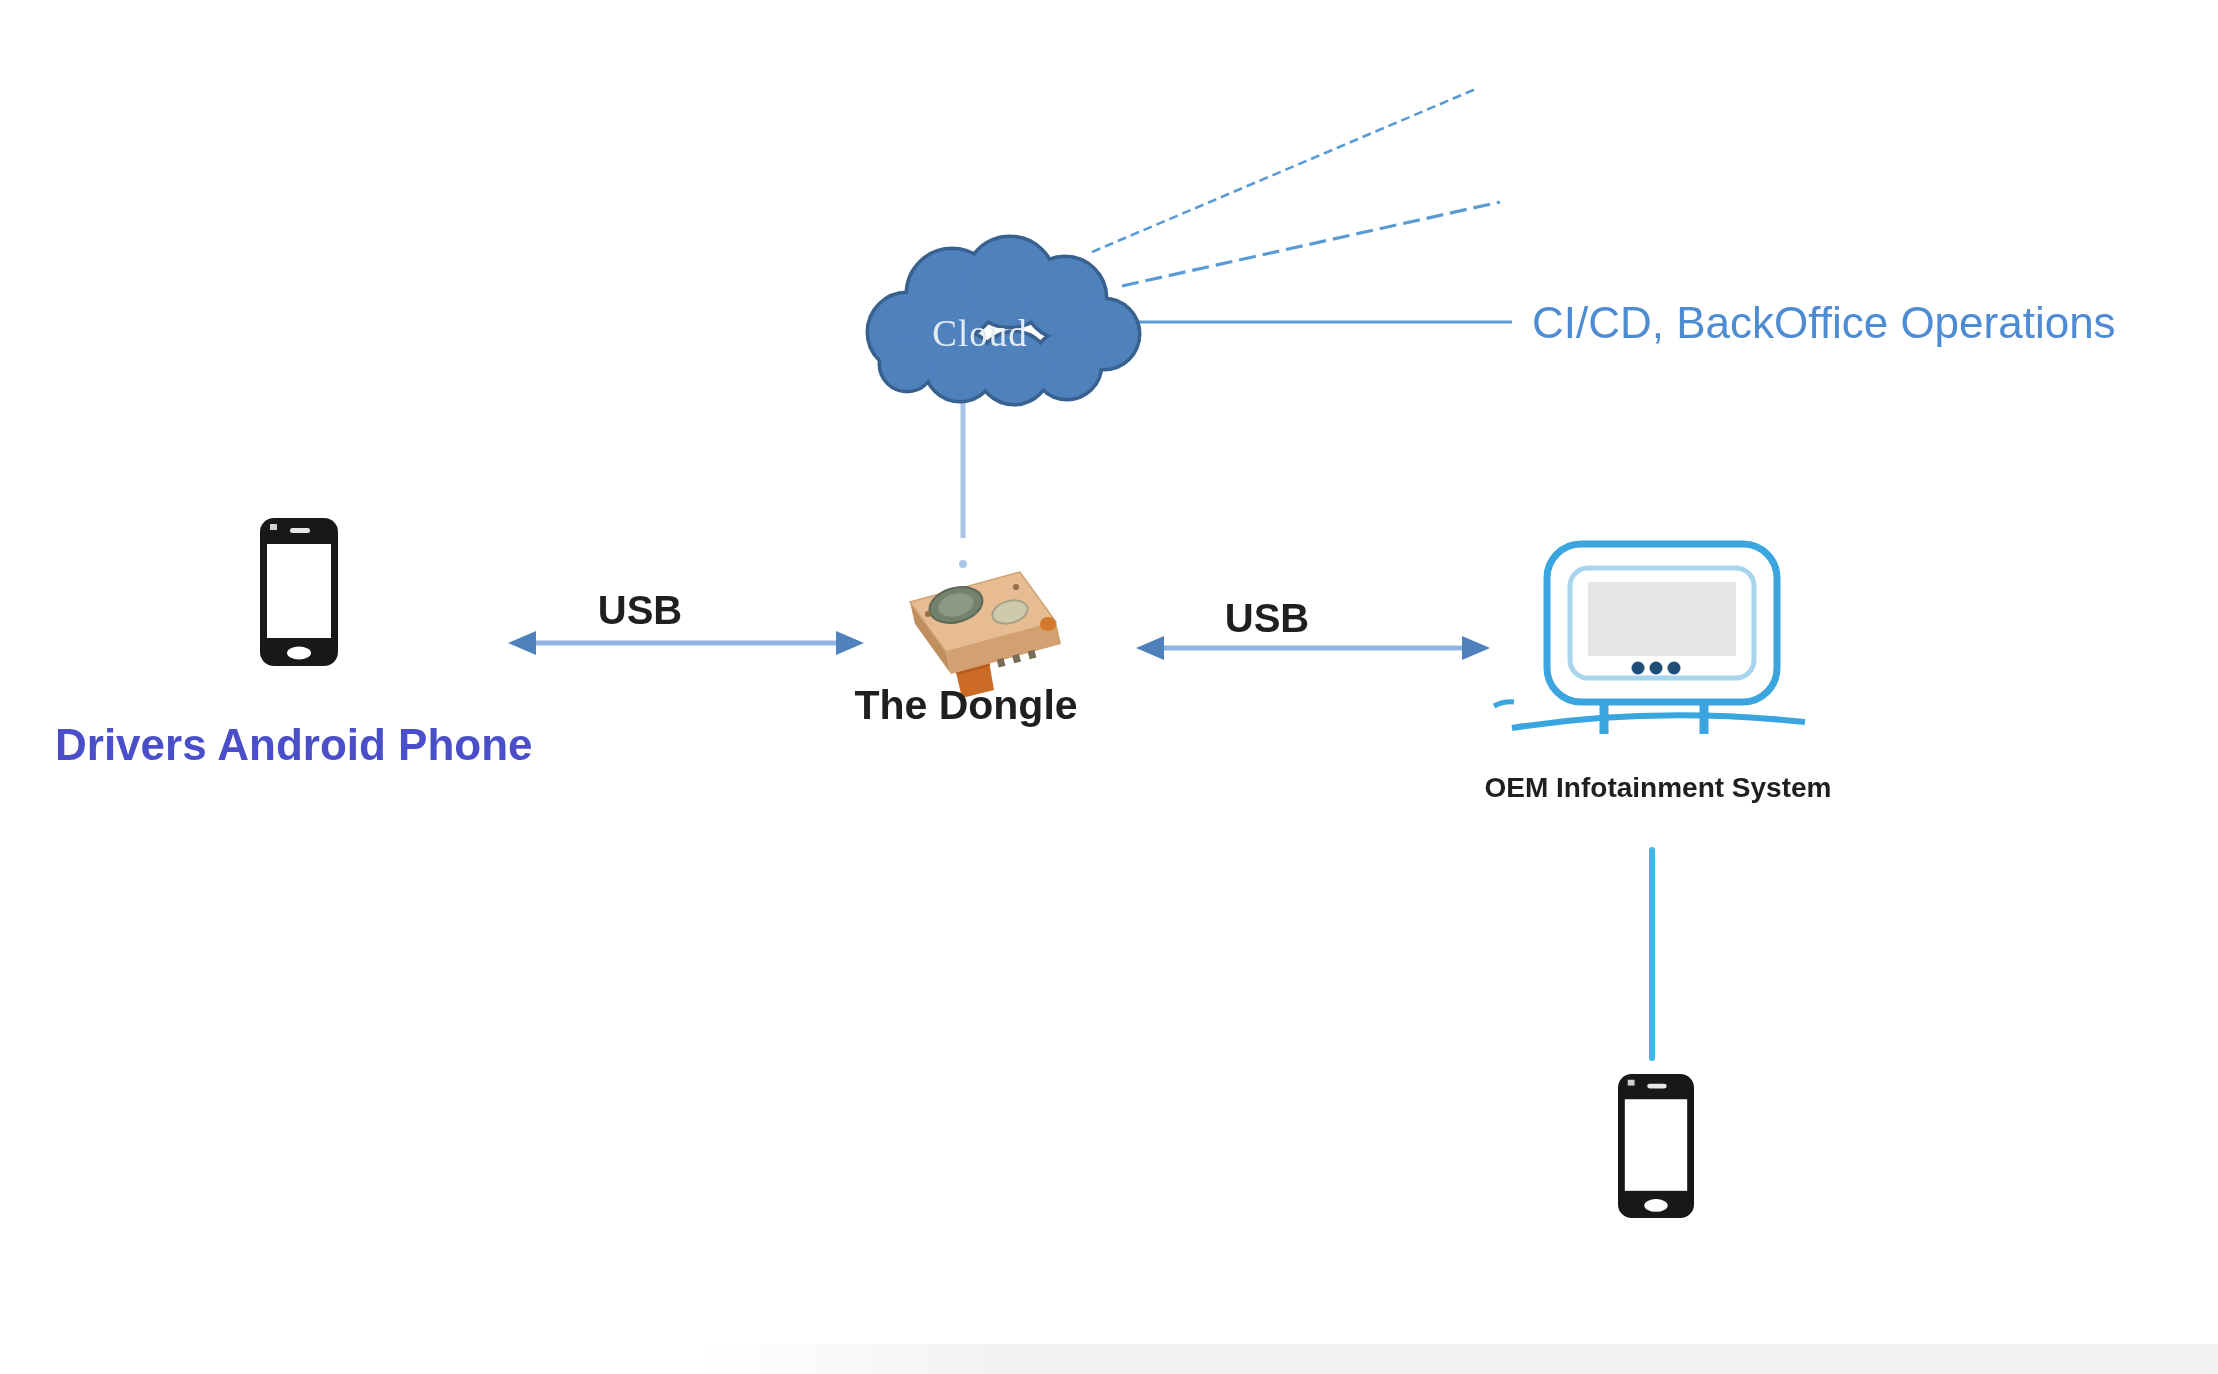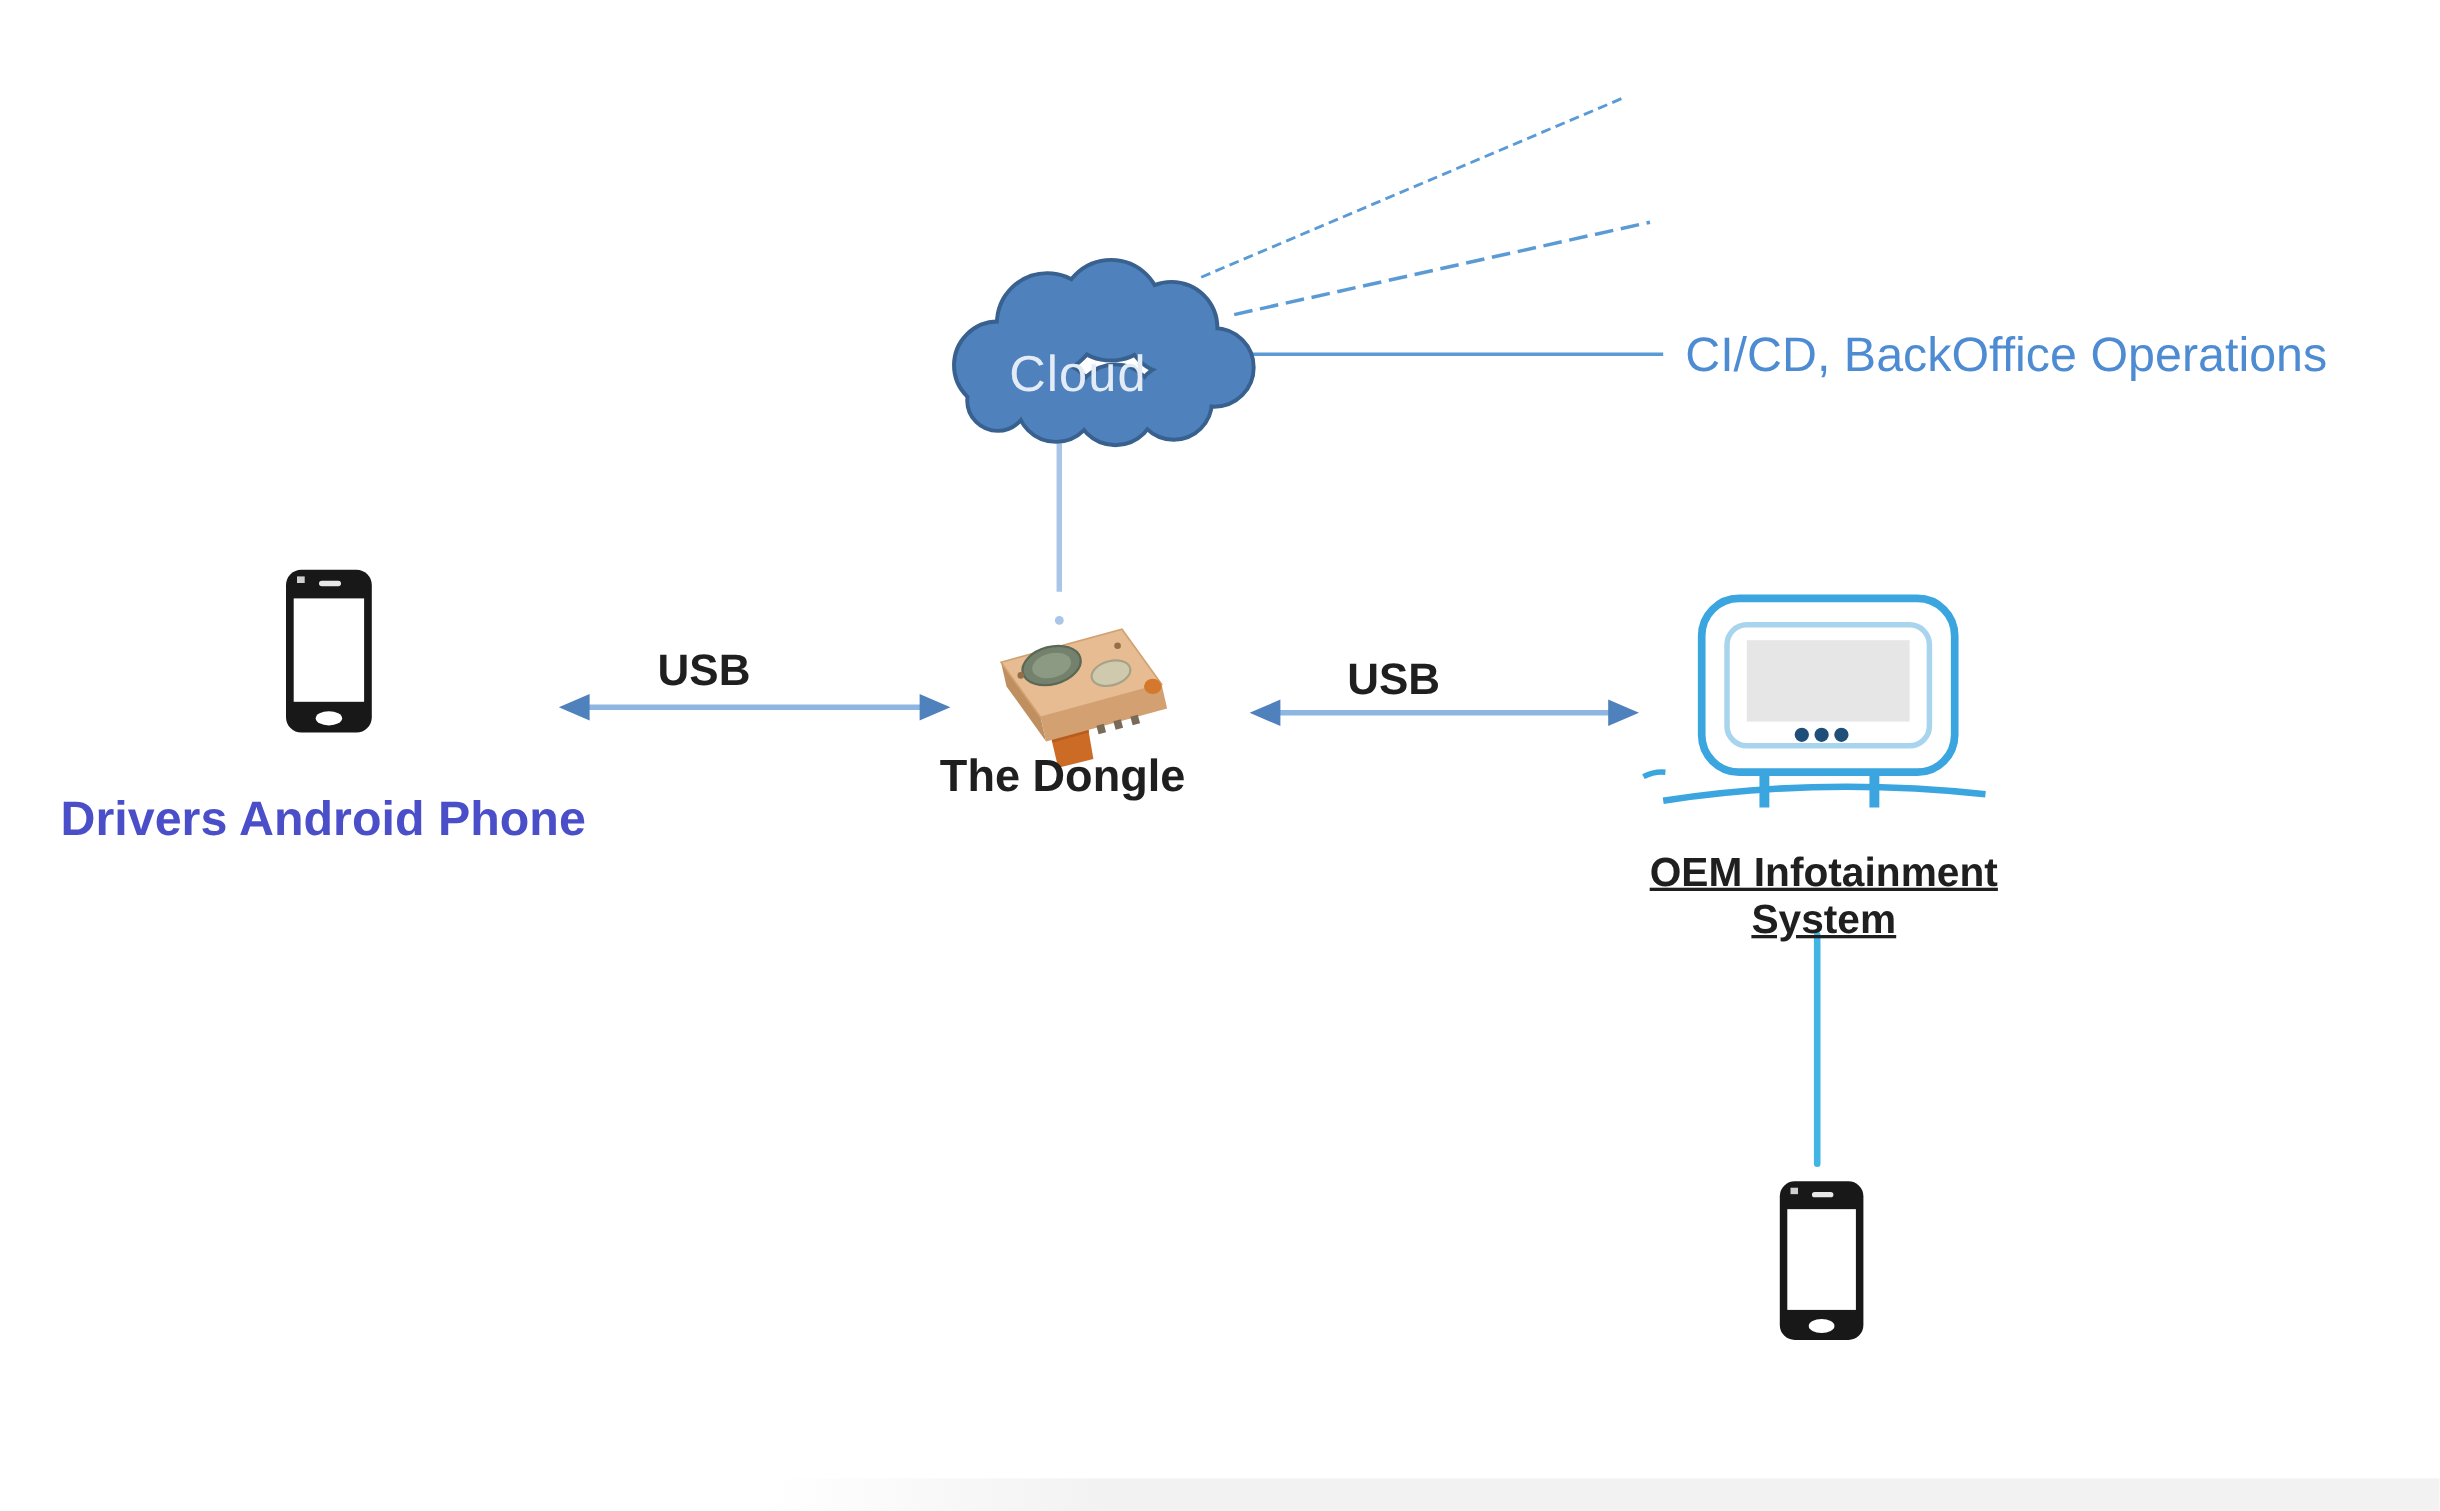--- a/index.html
+++ b/index.html
@@ -20,36 +20,36 @@
   .ln-usb{stroke:var(--usb-arrow-line);stroke-width:5;fill:none;}
   .usb-head{fill:var(--usb-arrow);}
   .ln-cyan{stroke:var(--infotainment-line);stroke-width:6;fill:none;stroke-linecap:round;}
 
   
   .cloud-svg{left:852px;top:232px;width:292px;height:175px;}
   .cloud-stroke circle{fill:var(--cloud-fill);stroke:var(--cloud-outline);stroke-width:7;}
   .cloud-fill circle{fill:var(--cloud-fill);}
   .cloud-label{
     left:880px;top:312px;width:200px;text-align:center;
-    font-size:46px;color:#e3ecf6;letter-spacing:1px;
+    font-size:37px;color:#e3ecf6;letter-spacing:1px;font-family:Liberation Serif, serif;
   }
 
   
   .annotation{color:var(--annotation-text);font-size:44px;white-space:nowrap;}
   .t-capture{left:1497px;top:60px;}
   .t-run{left:1545px;top:170px;}
   .t-cicd{left:1532px;top:298px;}
 
   
   .lbl{font-weight:700;color:var(--label-text);white-space:nowrap;}
   .t-dongle{left:846px;top:682px;width:240px;text-align:center;font-size:41px;}
   .t-driver{left:55px;top:720px;font-size:44px;color:var(--driver-phone-text);font-weight:700;white-space:nowrap;}
   .t-usb-left{left:570px;top:588px;width:140px;text-align:center;font-size:40px;}
   .t-usb-right{left:1197px;top:596px;width:140px;text-align:center;font-size:40px;}
-  .t-oem{left:1448px;top:772px;width:420px;text-align:center;font-size:37px;line-height:1.15;white-space:normal;text-decoration:underline;}
+  .t-oem{left:1448px;top:772px;width:420px;text-align:center;font-size:28px;line-height:1.15;white-space:normal;}
   .t-android{left:1470px;top:1270px;width:360px;text-align:center;font-size:42px;}
 
   
   .phone-left{left:256px;top:514px;width:86px;height:156px;}
   .phone-bottom{left:1612px;top:1070px;width:88px;height:152px;}
   .dongle-svg{left:898px;top:560px;width:175px;height:145px;}
   .oem-svg{left:1492px;top:538px;width:330px;height:205px;}
   .oem-outline{stroke:var(--infotainment-outline);fill:#ffffff;}
   .oem-inner{stroke:#a8d4ee;fill:none;}
   .oem-screen{fill:var(--screen-gray);}

